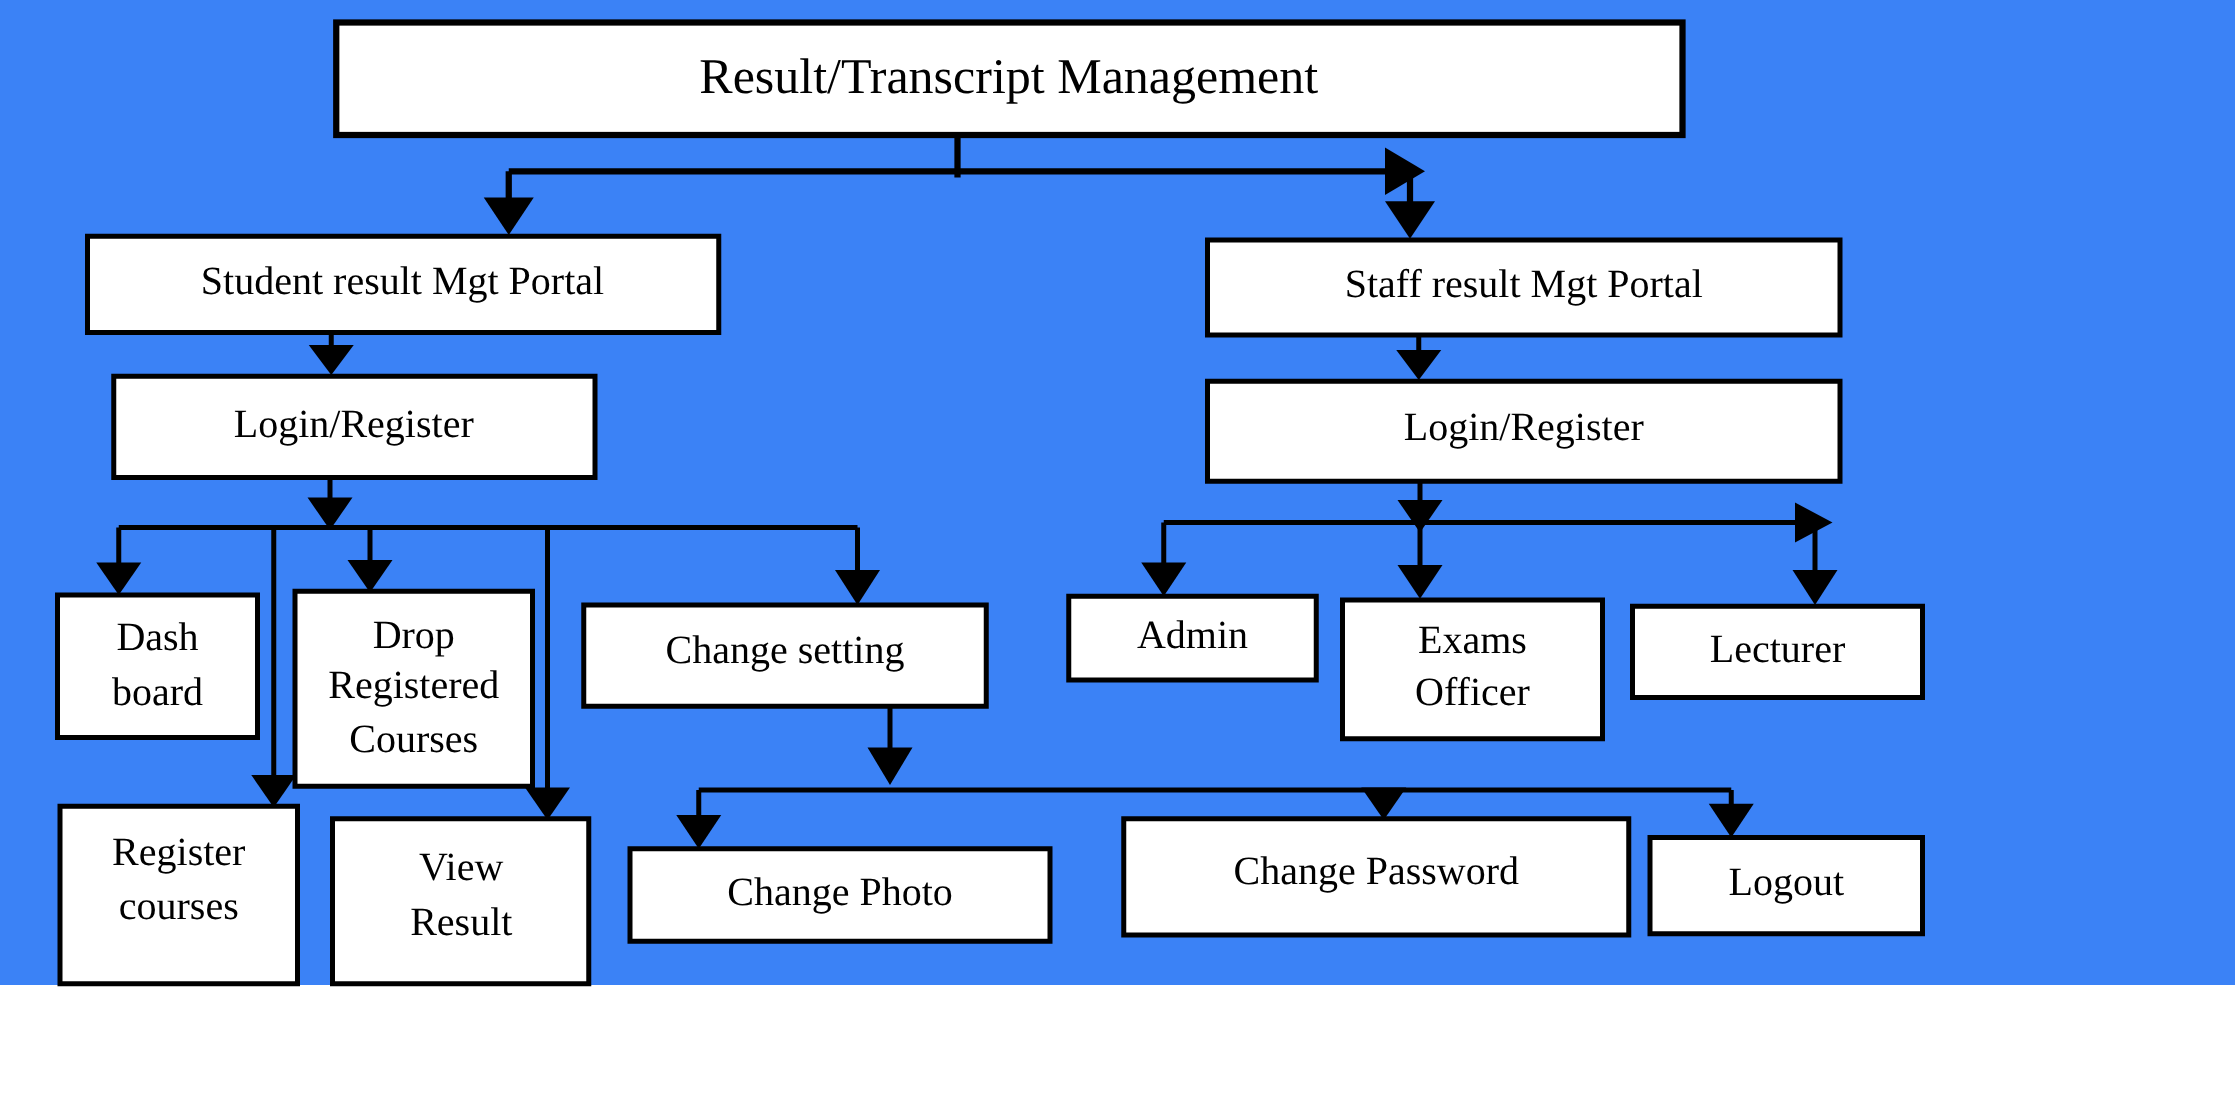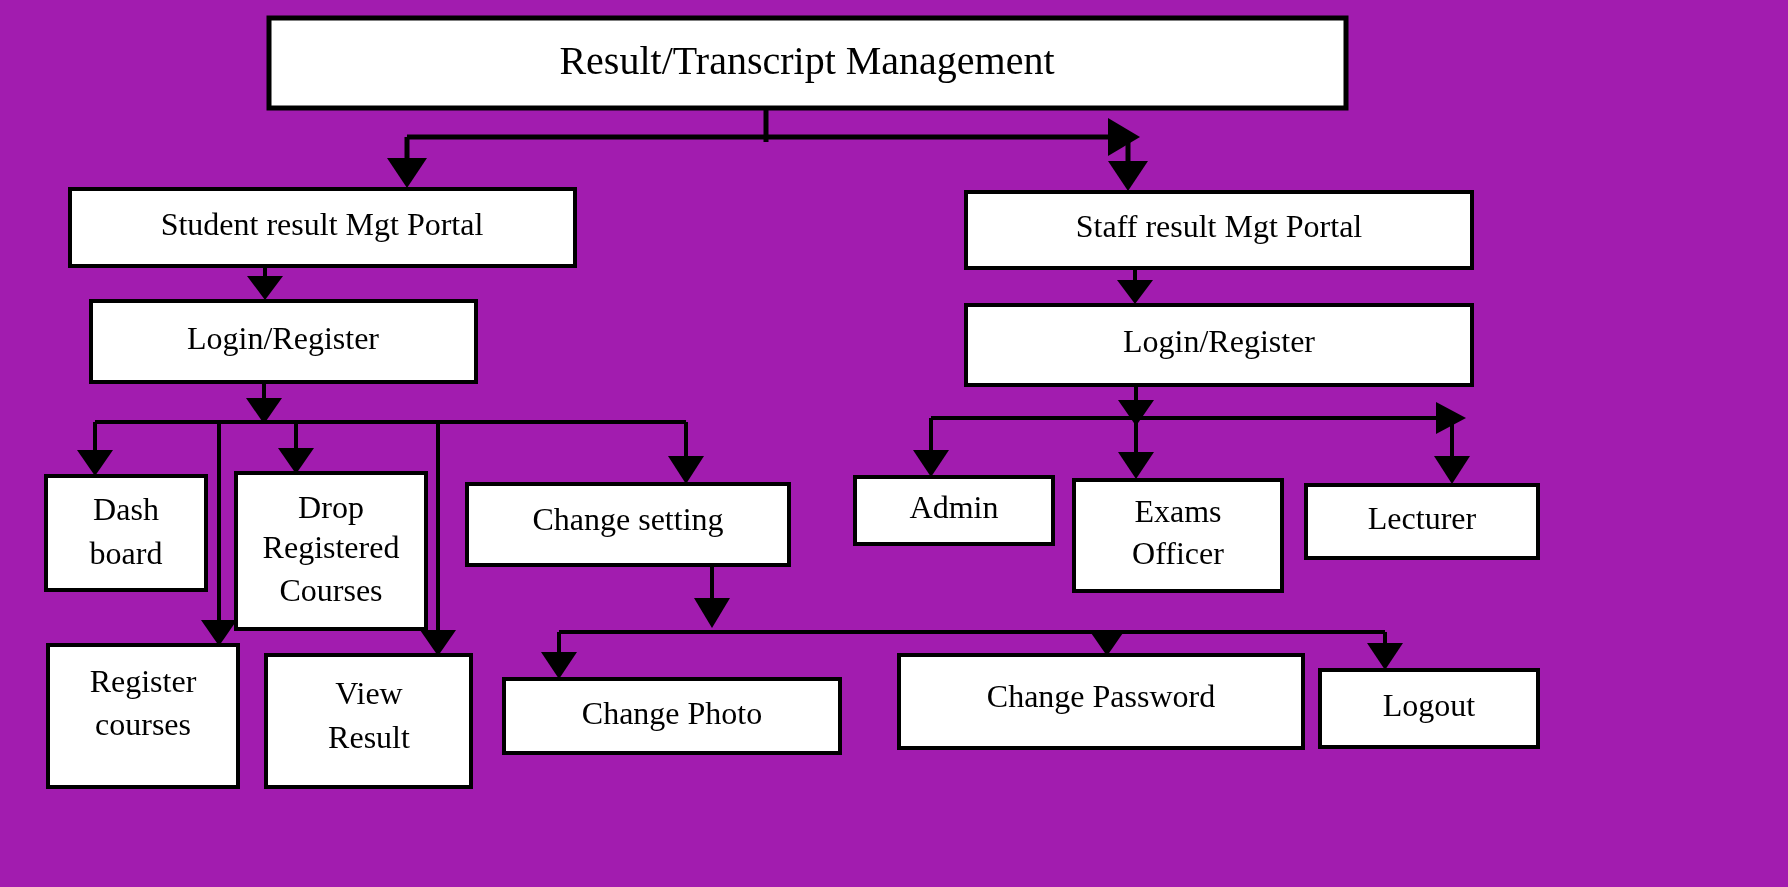--- a/index.html
+++ b/index.html
@@ -9,22 +9,22 @@
   }
   body {
     width: 1788px;
     height: 887px;
     overflow: hidden;
     font-family: "Liberation Serif", "DejaVu Serif", serif;
   }
   #diagram-root {
     position: relative;
     width: 1788px;
-    height: 887px;
-    background: #a21caf;
+    height: 788px;
+    background: #3b82f6;
   }
   svg.flow {
     position: absolute;
     top: 0;
     left: 0;
     width: 1788px;
     height: 887px;
     display: block;
   }
   .node-box {

